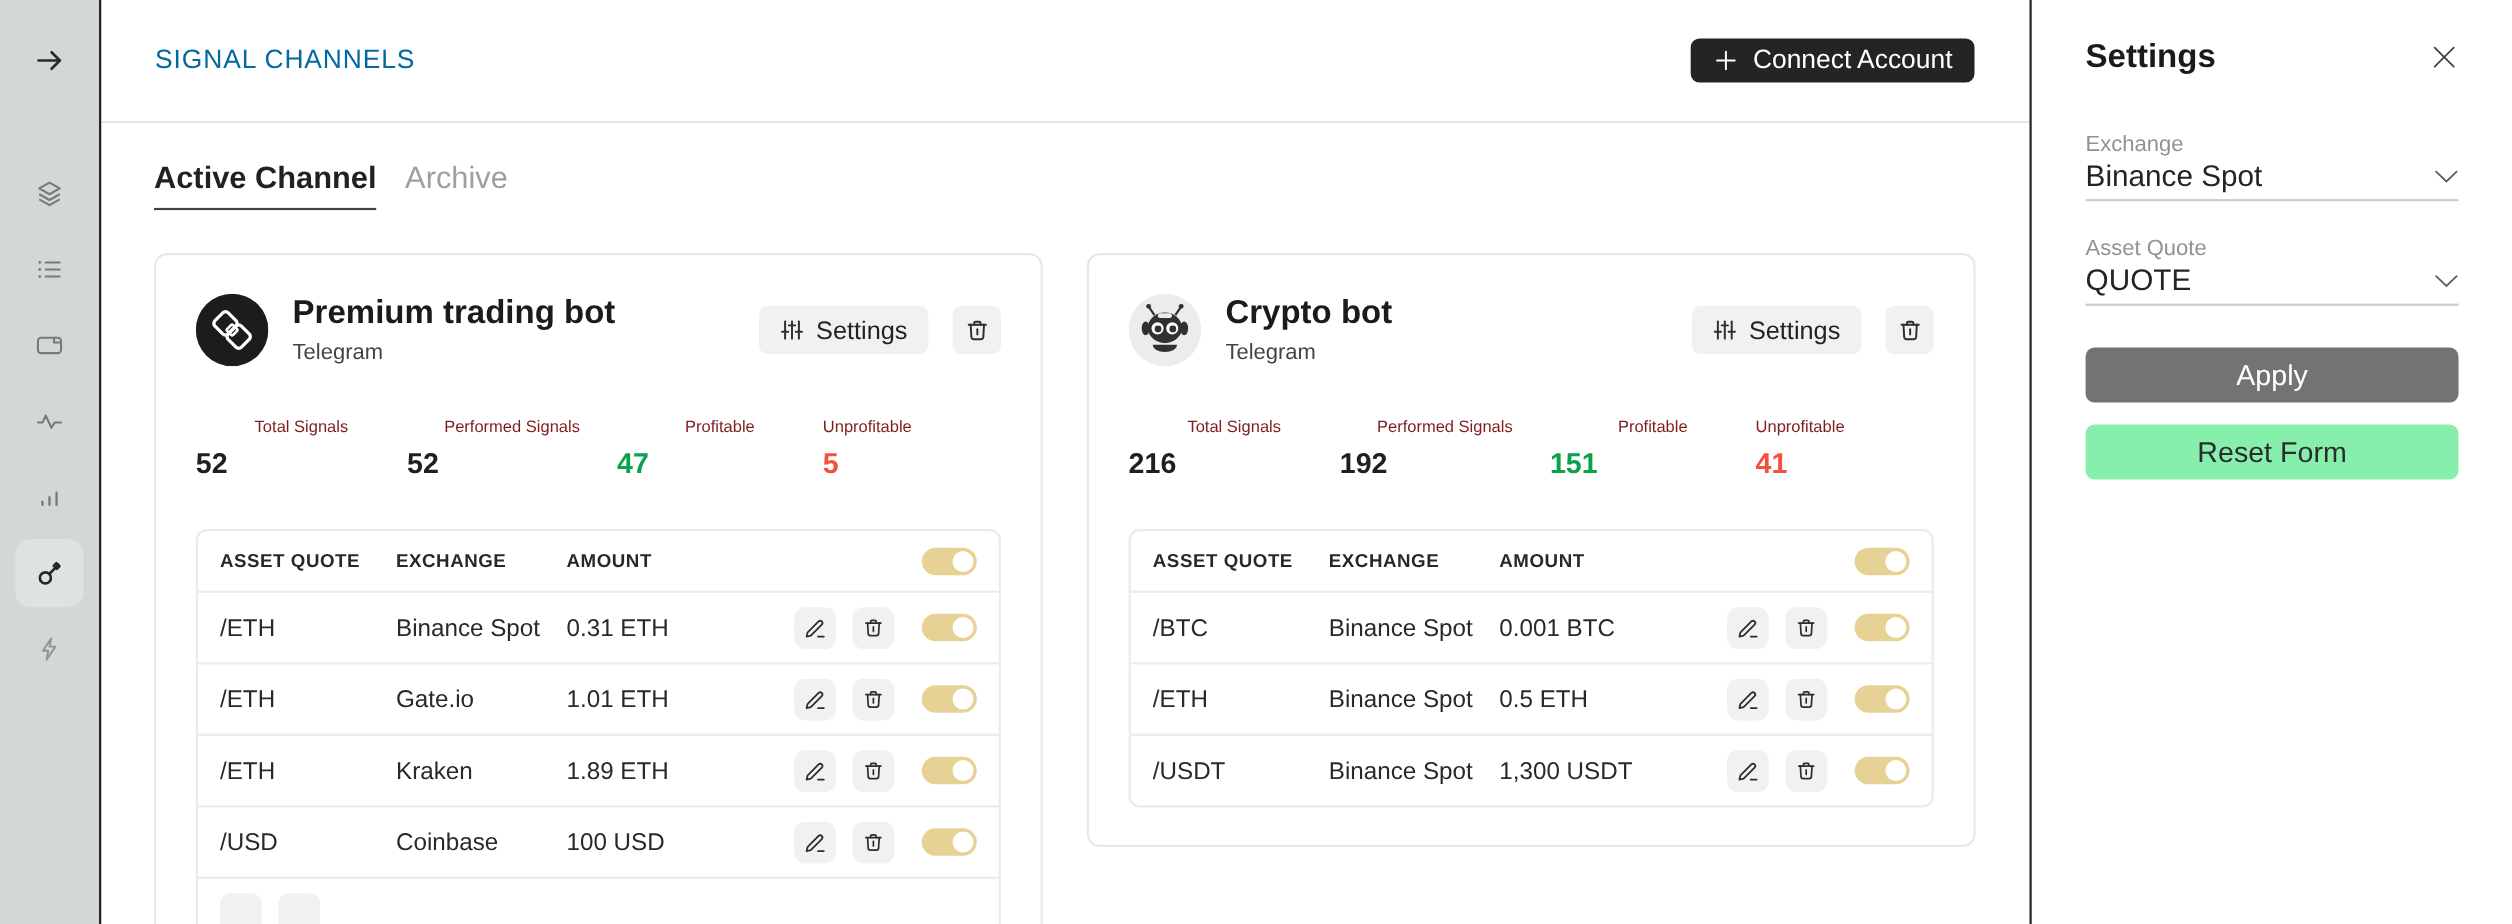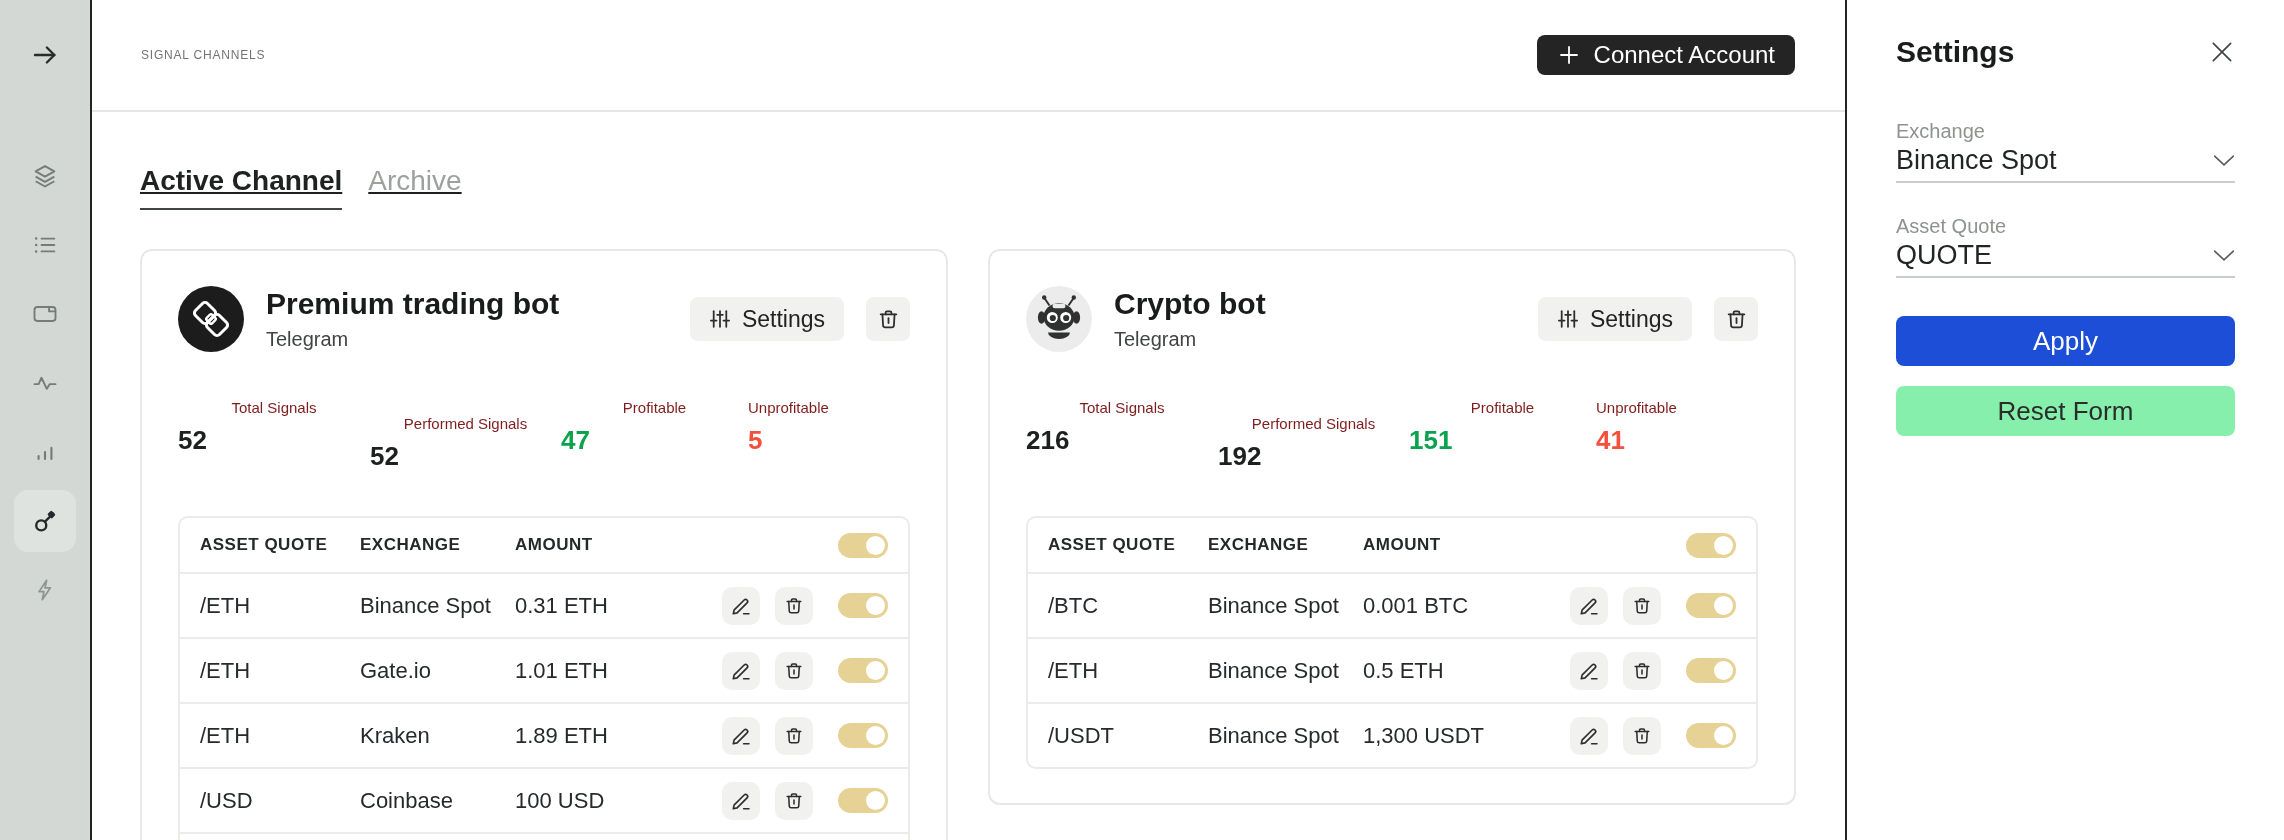--- a/index.html
+++ b/index.html
@@ -11,46 +11,46 @@
   .sidebar{width:90px;flex-shrink:0;background:#d3d8d4;border-right:2px solid #212421;position:relative;}
   .side-item{position:absolute;left:14px;width:62px;height:62px;border-radius:14px;
              display:flex;align-items:center;justify-content:center;}
   .side-item.active{background:#dfe3df;}
   .side-item svg{display:block;}
 
   
   .main{flex:1;min-width:0;display:flex;flex-direction:column;background:#fff;}
   .main-header{height:110px;flex-shrink:0;border-bottom:2px solid #e6e6e4;
                display:flex;align-items:center;justify-content:space-between;padding:0 50px 0 49px;}
-  .page-title{font-size:12px;letter-spacing:.8px;color:#737373;font-weight:400;}
+  .page-title{font-size:24px;letter-spacing:.8px;color:#0369a1;font-weight:400;}
   .connect-btn{height:40px;background:#242424;color:#fff;border:none;border-radius:8px;
                padding:0 20px;font-size:24px;font-family:inherit;display:flex;align-items:center;gap:13px;cursor:pointer;}
 
   .content{padding:0 48px;}
-  .tabs{margin-top:53px;display:flex;gap:26px;align-items:center;text-decoration:underline;}
+  .tabs{margin-top:34px;display:flex;gap:26px;align-items:center;}
   .tab{font-size:28px;cursor:pointer;}
   .tab.active{color:#1e2220;font-weight:600;padding-bottom:11px;border-bottom:2px solid #41454​2;border-bottom:2px solid #414542;}
   .tab.inactive{color:#9ba29d;font-weight:500;padding-bottom:13px;}
 
   .cards{display:flex;gap:40px;margin-top:39px;align-items:flex-start;}
   .card{width:808px;box-sizing:border-box;background:#fff;border:2px solid #e8e8e6;border-radius:12px;padding:34px 36px;}
 
   .card-head{display:flex;align-items:center;gap:22px;height:68px;}
   .avatar{width:66px;height:66px;border-radius:50%;flex-shrink:0;}
   .bot-name{font-size:30px;font-weight:600;color:#191c1a;line-height:1.1;}
   .bot-platform{font-size:20px;color:#404542;margin-top:8px;}
   .head-actions{margin-left:auto;display:flex;align-items:center;gap:22px;}
   .settings-btn{height:44px;padding:0 19px;border:none;border-radius:8px;background:#f1f1ef;
                 font-size:23px;color:#202322;font-family:inherit;display:flex;align-items:center;gap:11px;cursor:pointer;}
   .icon-btn-lg{width:44px;height:44px;border:none;border-radius:8px;background:#f1f1ef;
                display:flex;align-items:center;justify-content:center;cursor:pointer;}
 
   .stats{display:flex;margin-top:46px;}
   .stat{flex-shrink:0;}
-  .stat.w1{width:192px;}.stat.w2{width:191px;margin-top:16px;}.stat.w3{width:187px;}
+  .stat.w1{width:192px;}.stat.w2{width:191px;}.stat.w3{width:187px;}
   .stat-label{font-size:15px;color:#7f1d1d;text-align:center;}
   .stat-value{font-size:26px;font-weight:700;color:#1d201e;margin-top:9px;}
   .stat-value.green{color:#0aa24d;}
   .stat-value.red{color:#f4503c;}
 
   .sig-table{margin-top:44px;border:2px solid #ebebe9;border-radius:10px;}
   .tr{display:flex;align-items:center;padding:0 20px;}
   .tr.thead{height:54px;}
   .tr.trow{height:63px;border-top:2px solid #ebebe9;}
   .c-asset{width:160px;}
@@ -72,21 +72,21 @@
   .panel-head{display:flex;align-items:center;justify-content:space-between;height:36px;}
   .panel-title{font-size:30px;font-weight:600;color:#191c1a;}
   .close-btn{background:none;border:none;padding:0;cursor:pointer;display:flex;}
   .field{margin-top:32px;}
   .field.first{margin-top:50px;}
   .f-label{font-size:20px;color:#8e938f;}
   .f-control{display:flex;align-items:center;justify-content:space-between;
              margin-top:2px;padding-bottom:6px;border-bottom:2px solid #caceca;cursor:pointer;}
   .f-value{font-size:27px;color:#212523;line-height:30px;}
   .f-input{border:none;outline:none;width:100%;font-family:inherit;font-size:27px;color:#212523;line-height:30px;padding:0;background:transparent;}
-  .apply-btn{margin-top:38px;width:100%;height:50px;border:none;border-radius:8px;background:#1d4ed8;
+  .apply-btn{margin-top:38px;width:100%;height:50px;border:none;border-radius:8px;background:#737373;
              color:#fff;font-size:26px;font-family:inherit;cursor:pointer;}
   .reset-btn{margin-top:20px;width:100%;height:50px;border:none;border-radius:8px;background:#86efac;
              color:#2a2d2b;font-size:26px;font-family:inherit;cursor:pointer;}
 </style>
 </head>
 <body>
 
 <svg width="0" height="0" style="position:absolute">
   <defs>
     <g id="i-tune" fill="none" stroke="#2c2f2d" stroke-width="1.7" stroke-linecap="round">

